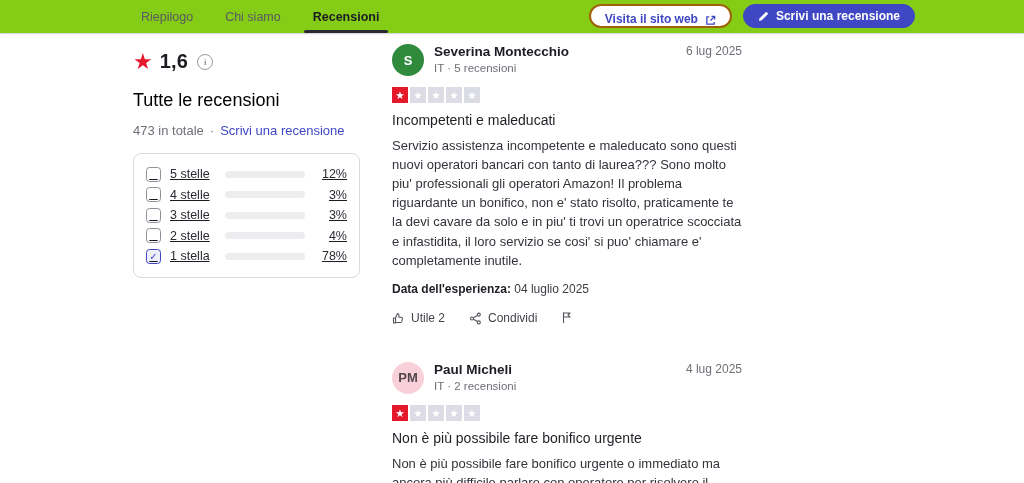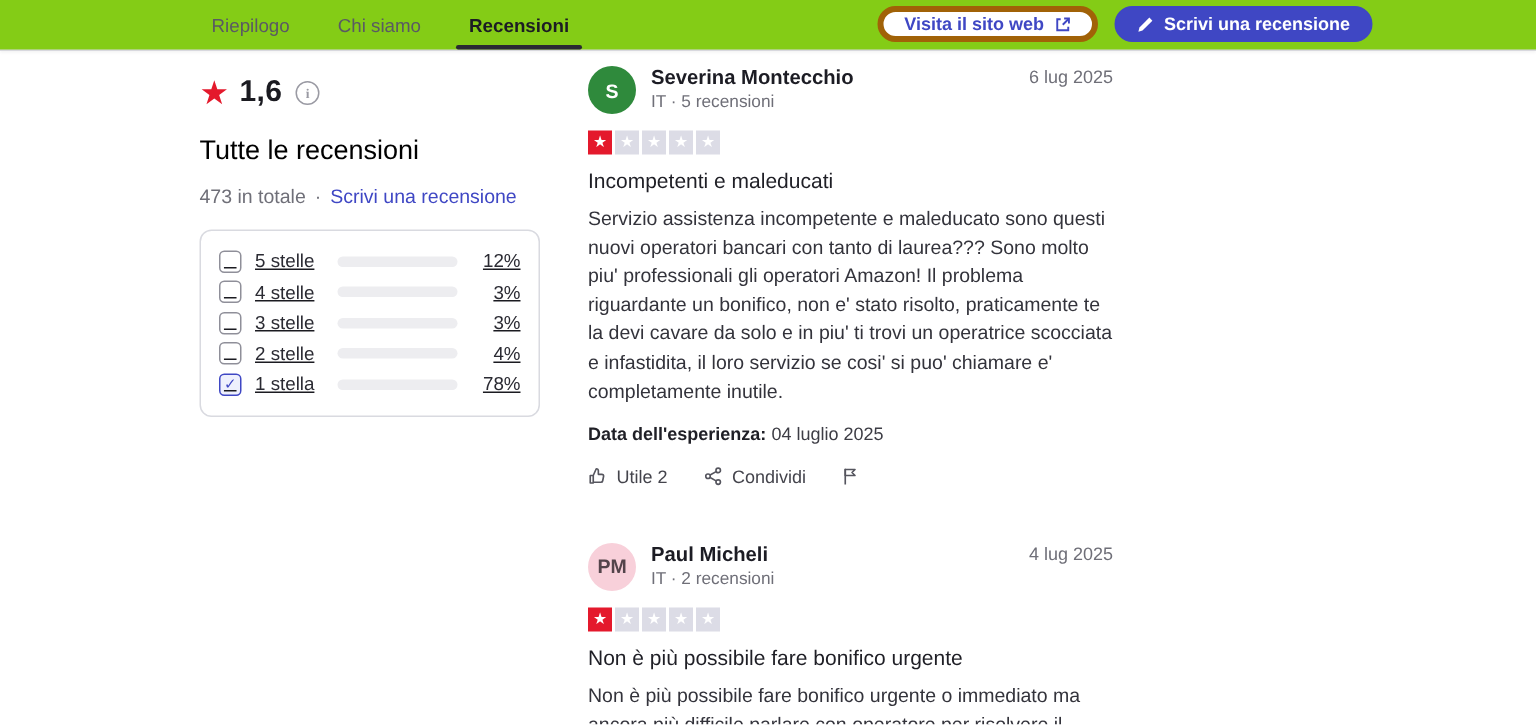--- a/index.html
+++ b/index.html
@@ -11,21 +11,21 @@
           border-bottom:1px solid #d8d8de;box-shadow:0 1px 2px rgba(0,0,0,.05);}
   .tabs{position:absolute;left:141px;top:0;height:33px;display:flex;gap:32px;}
   .tab{display:flex;align-items:center;height:33px;font-size:12.5px;color:#5a5a63;
        cursor:pointer;position:relative;}
   .tab.active{font-weight:700;color:#1c1c24;}
   .tab.active::after{content:"";position:absolute;left:-9px;right:-9px;bottom:0;height:3px;
        background:#2a2a32;border-radius:2px;}
   .hdr-actions{position:absolute;right:109px;top:4px;display:flex;gap:11px;align-items:center;}
   .btn{display:flex;align-items:center;gap:7px;height:24px;padding:0 14px;border-radius:999px;
        font-size:12px;font-weight:700;cursor:pointer;box-sizing:border-box;white-space:nowrap;}
-  .btn.outline{border:4px solid #a16207;color:var(--accent);background:#fff;}
+  .btn.outline{border:2px solid #a16207;color:var(--accent);background:#fff;align-items:flex-end;}
   .btn.solid{background:var(--accent);color:#fff;border:1px solid var(--accent);}
   .btn svg{display:block;}
 
   
   .sidebar{position:absolute;left:133px;top:50px;width:230px;}
   .scorerow{display:flex;align-items:center;gap:7px;}
   .big-star{color:var(--red);font-size:22px;line-height:1;}
   .score{font-size:20px;font-weight:800;letter-spacing:.2px;}
   .info-ic{width:14px;height:14px;border:1.4px solid #9a9aa3;border-radius:50%;color:#9a9aa3;
            font-size:9px;font-weight:700;display:flex;align-items:center;justify-content:center;
@@ -58,21 +58,21 @@
   .rdate{margin-left:auto;font-size:12px;color:#6f6f78;}
   .starrow{display:flex;gap:2px;margin-top:11px;}
   .rsq{width:16px;height:16px;background:#dcdce6;display:flex;align-items:center;
        justify-content:center;color:#fff;font-size:10.5px;line-height:1;}
   .rsq.on{background:var(--red);}
   .rtitle{margin-top:9px;font-size:14px;font-weight:500;color:#1f1f26;}
   .rbody{margin-top:8px;font-size:13px;line-height:1.47;color:#33333b;}
   .rexp{margin-top:12px;font-size:12px;color:#3d3d45;}
   .rexp b{color:#1f1f26;}
   .ractions{margin-top:15px;display:flex;align-items:center;gap:24px;}
-  .ract{display:flex;align-items:flex-start;gap:6px;font-size:12px;color:#44444c;cursor:pointer;}
+  .ract{display:flex;align-items:flex-end;gap:6px;font-size:12px;color:#44444c;cursor:pointer;}
   .ract svg{display:block;}
 </style>
 </head>
 <body>
 
 <div class="page">
 
   <div class="header">
     <div class="tabs">
       <div class="tab">Riepilogo</div>

